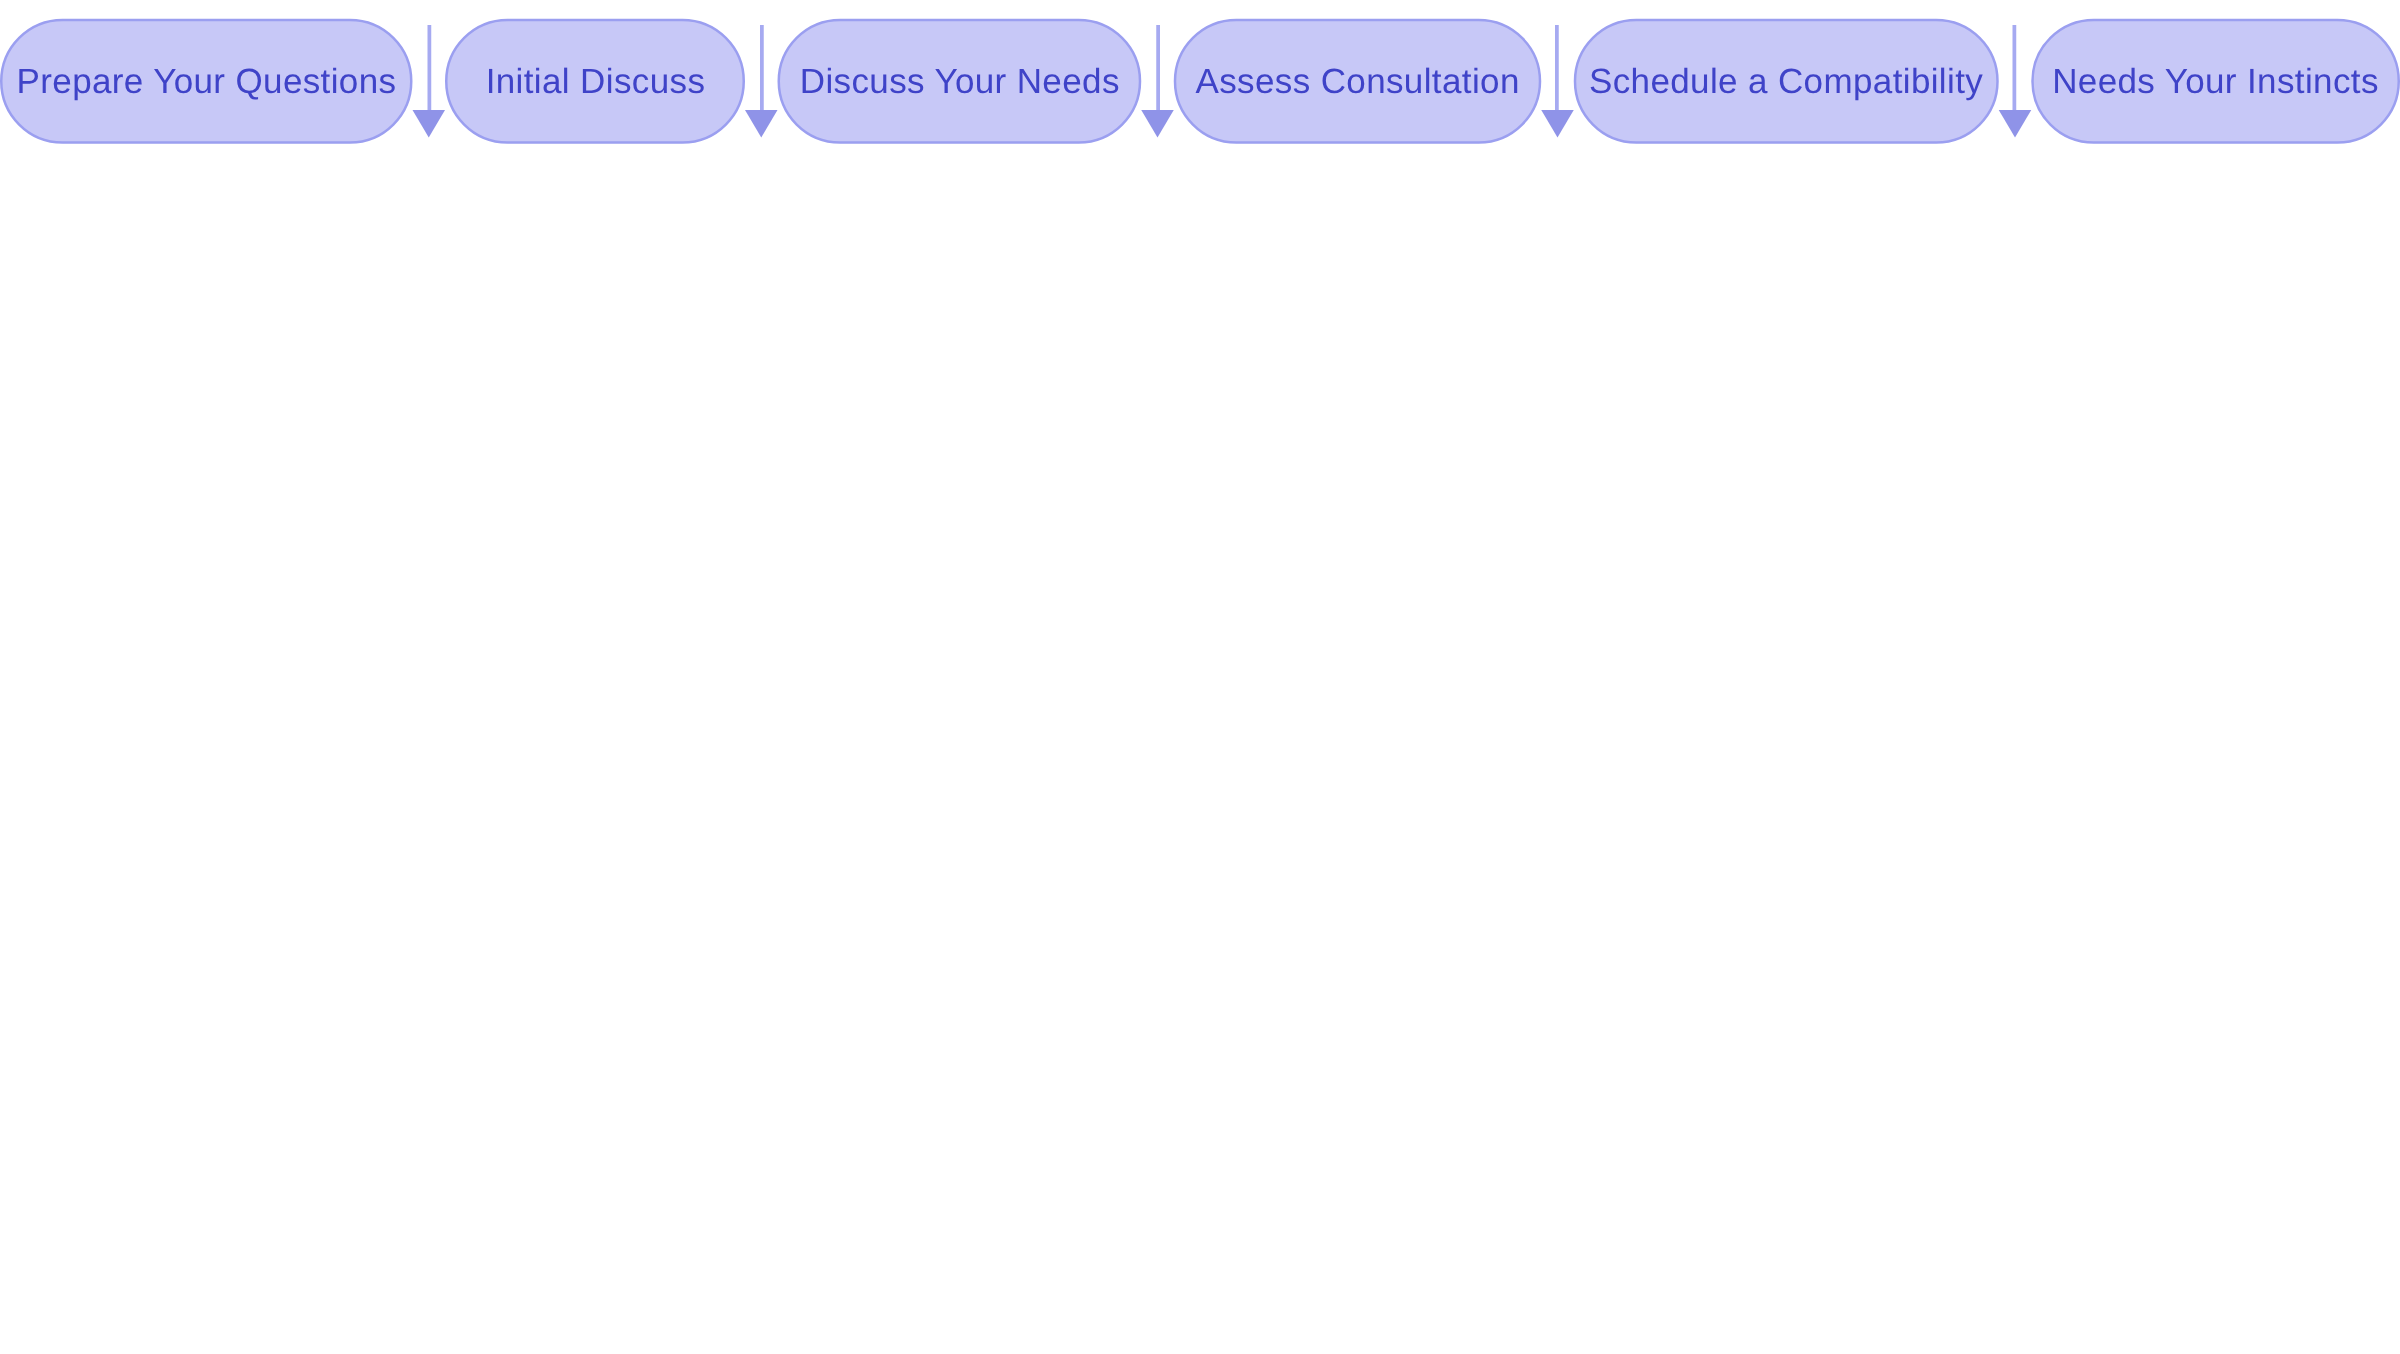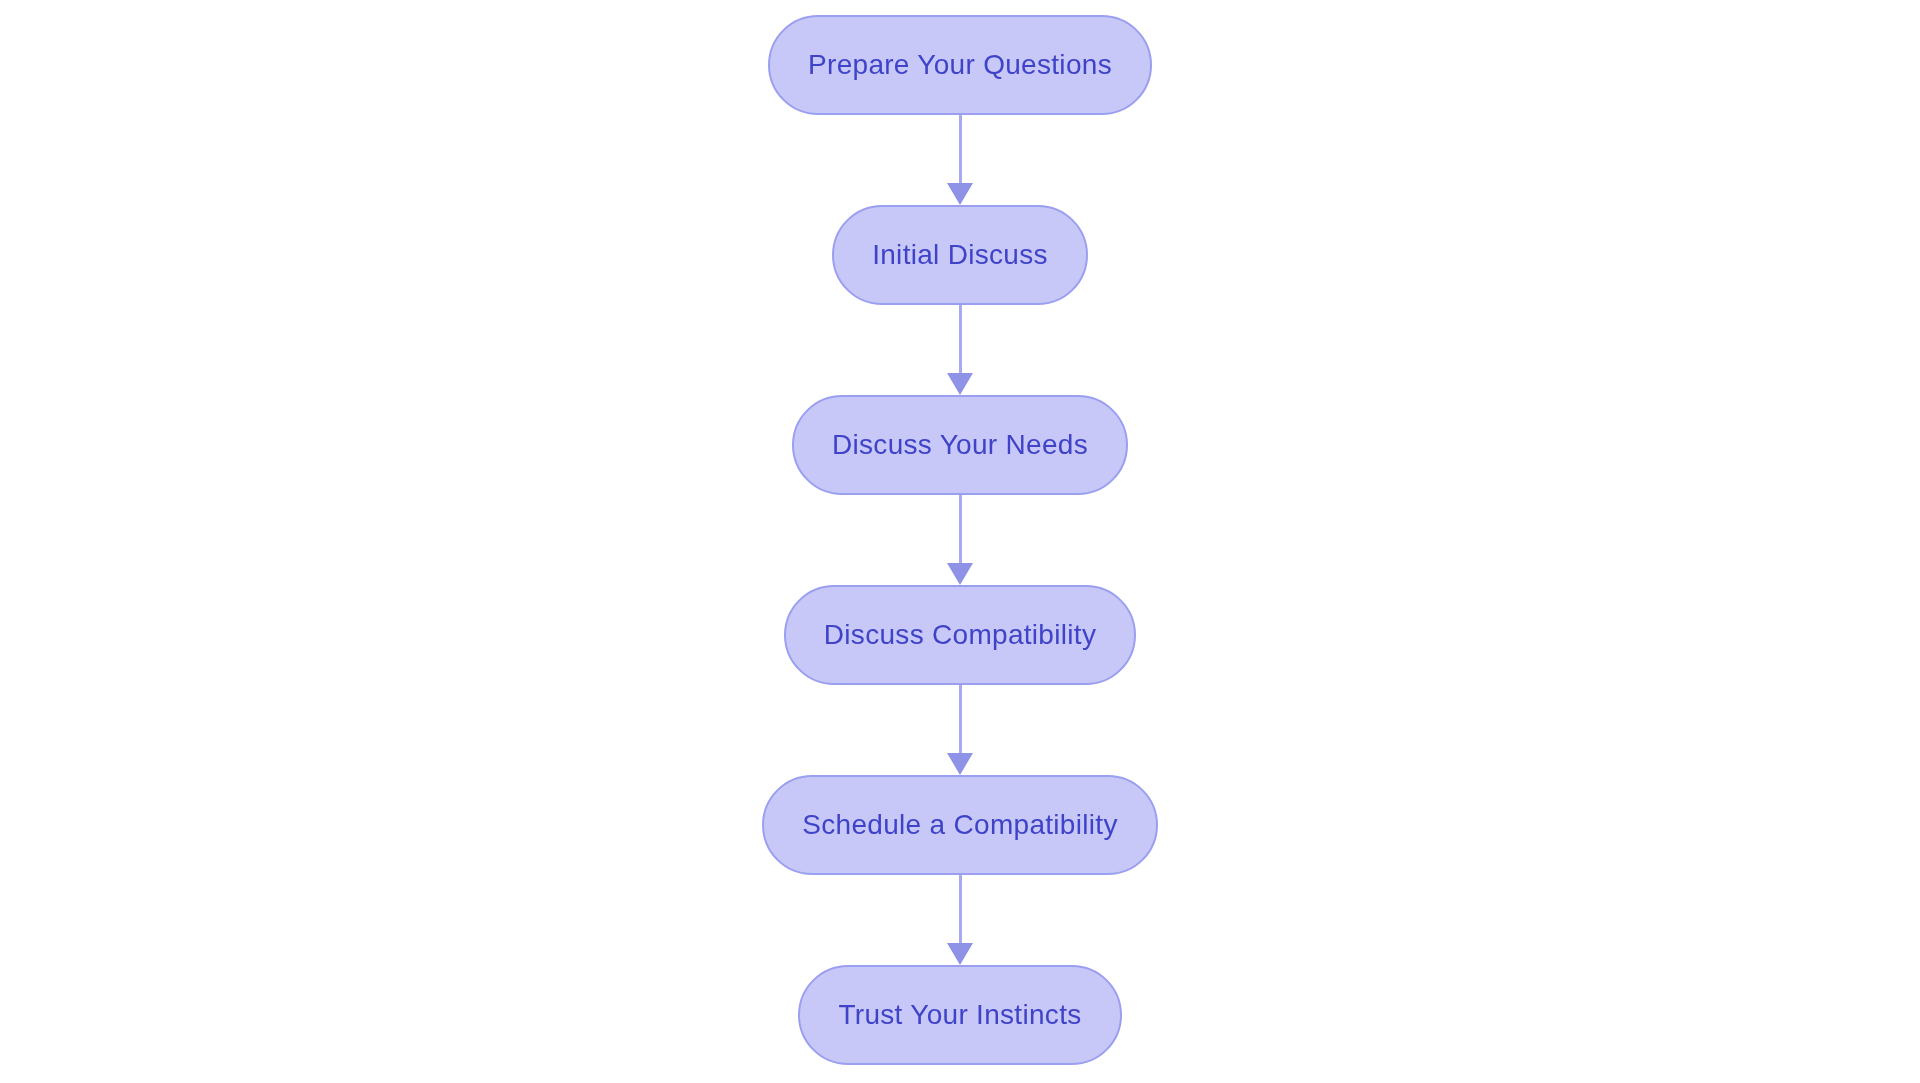--- a/index.html
+++ b/index.html
@@ -14,21 +14,21 @@
     height: 1083px;
     background: #ffffff;
     overflow: hidden;
   }
   .flow {
     position: absolute;
     top: 15px;
     left: 0;
     width: 100%;
     display: flex;
-    flex-direction: column;
+    flex-direction: row;
     align-items: center;
   }
   .node {
     height: 100px;
     box-sizing: border-box;
     min-width: 240px;
     padding: 0 38px;
     border: 2px solid var(--node-border, #9b9ff0);
     background: var(--node-fill, #c7c8f7);
     border-radius: 52px;
@@ -80,30 +80,30 @@
         <div class="head"></div>
       </div>
       <div class="node">
         <span>Discuss Your Needs</span>
       </div>
       <div class="connector">
         <div class="line"></div>
         <div class="head"></div>
       </div>
       <div class="node">
-        <span>Discuss Compatibility</span>
+        <span>Assess Consultation</span>
       </div>
       <div class="connector">
         <div class="line"></div>
         <div class="head"></div>
       </div>
       <div class="node">
         <span>Schedule a Compatibility</span>
       </div>
       <div class="connector">
         <div class="line"></div>
         <div class="head"></div>
       </div>
       <div class="node">
-        <span>Trust Your Instincts</span>
+        <span>Needs Your Instincts</span>
       </div>
     </div>
 </div>
 
 </body></html>

